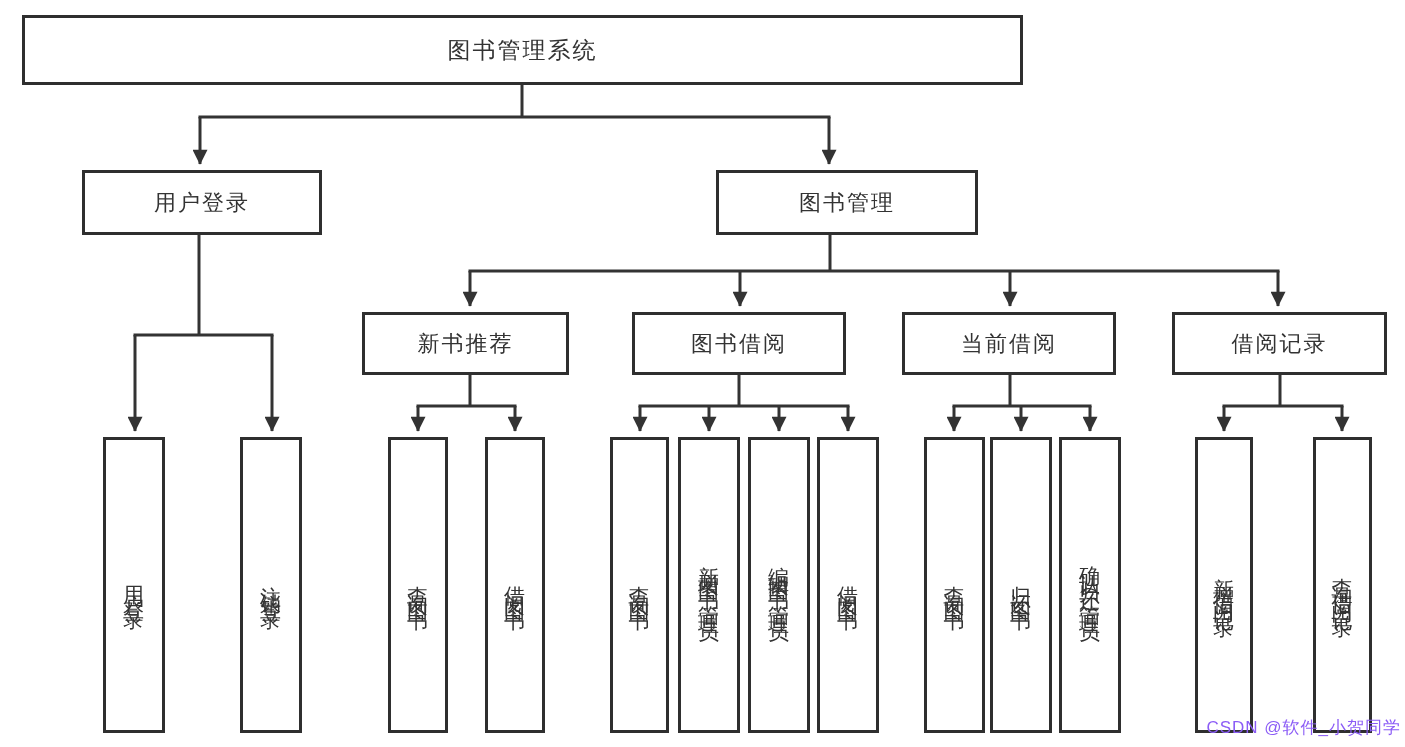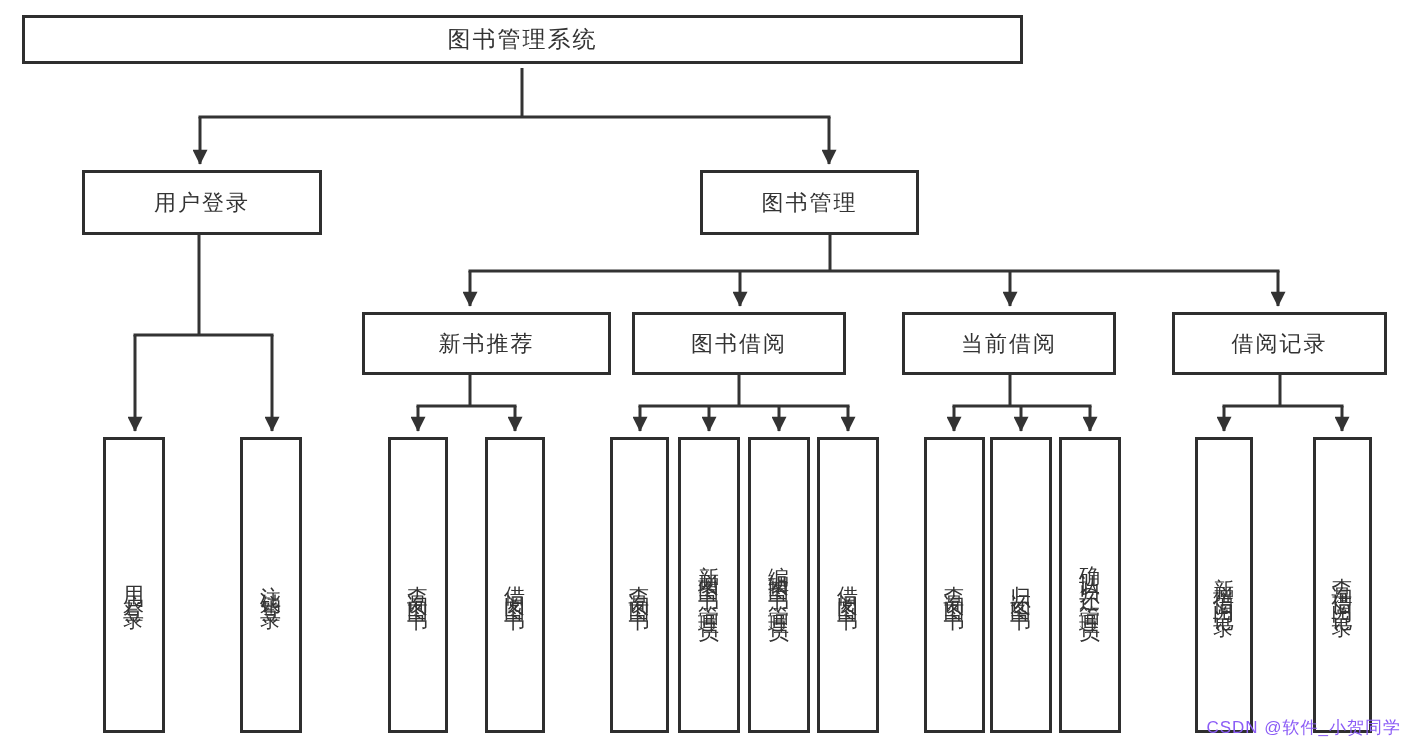--- a/index.html
+++ b/index.html
@@ -23,24 +23,24 @@
   .root-label{font-size:23px;letter-spacing:2px;white-space:nowrap;}
   .v-label{
     writing-mode:vertical-rl;
     text-orientation:mixed;
     font-size:21px;
     letter-spacing:8px;
     line-height:1;
     white-space:nowrap;
   }
   
-  .n-root{left:22px;top:15px;width:1001px;height:49px;}
+  .n-root{left:22px;top:15px;width:1001px;height:70px;}
   .n-user-login{left:82px;top:170px;width:240px;height:65px;}
-  .n-book-mgmt{left:700px;top:170px;width:219px;height:65px;font-family:Liberation Serif, serif;}
-  .n-l3-0{left:362px;top:312px;width:249px;height:63px;}
+  .n-book-mgmt{left:716px;top:170px;width:262px;height:65px;font-family:Liberation Serif, serif;}
+  .n-l3-0{left:362px;top:312px;width:207px;height:63px;}
   .n-l3-1{left:632px;top:312px;width:214px;height:63px;}
   .n-l3-2{left:902px;top:312px;width:214px;height:63px;}
   .n-l3-3{left:1172px;top:312px;width:215px;height:63px;}
   .leaf{top:437px;height:296px;width:62px;}
   .n-leaf-a0{left:103px;}
   .n-leaf-a1{left:240px;}
   .n-leaf-b0{left:388px;width:60px;}
   .n-leaf-b1{left:485px;width:60px;}
   .n-leaf-c0{left:610px;width:59px;}
   .n-leaf-c1{left:678px;}

